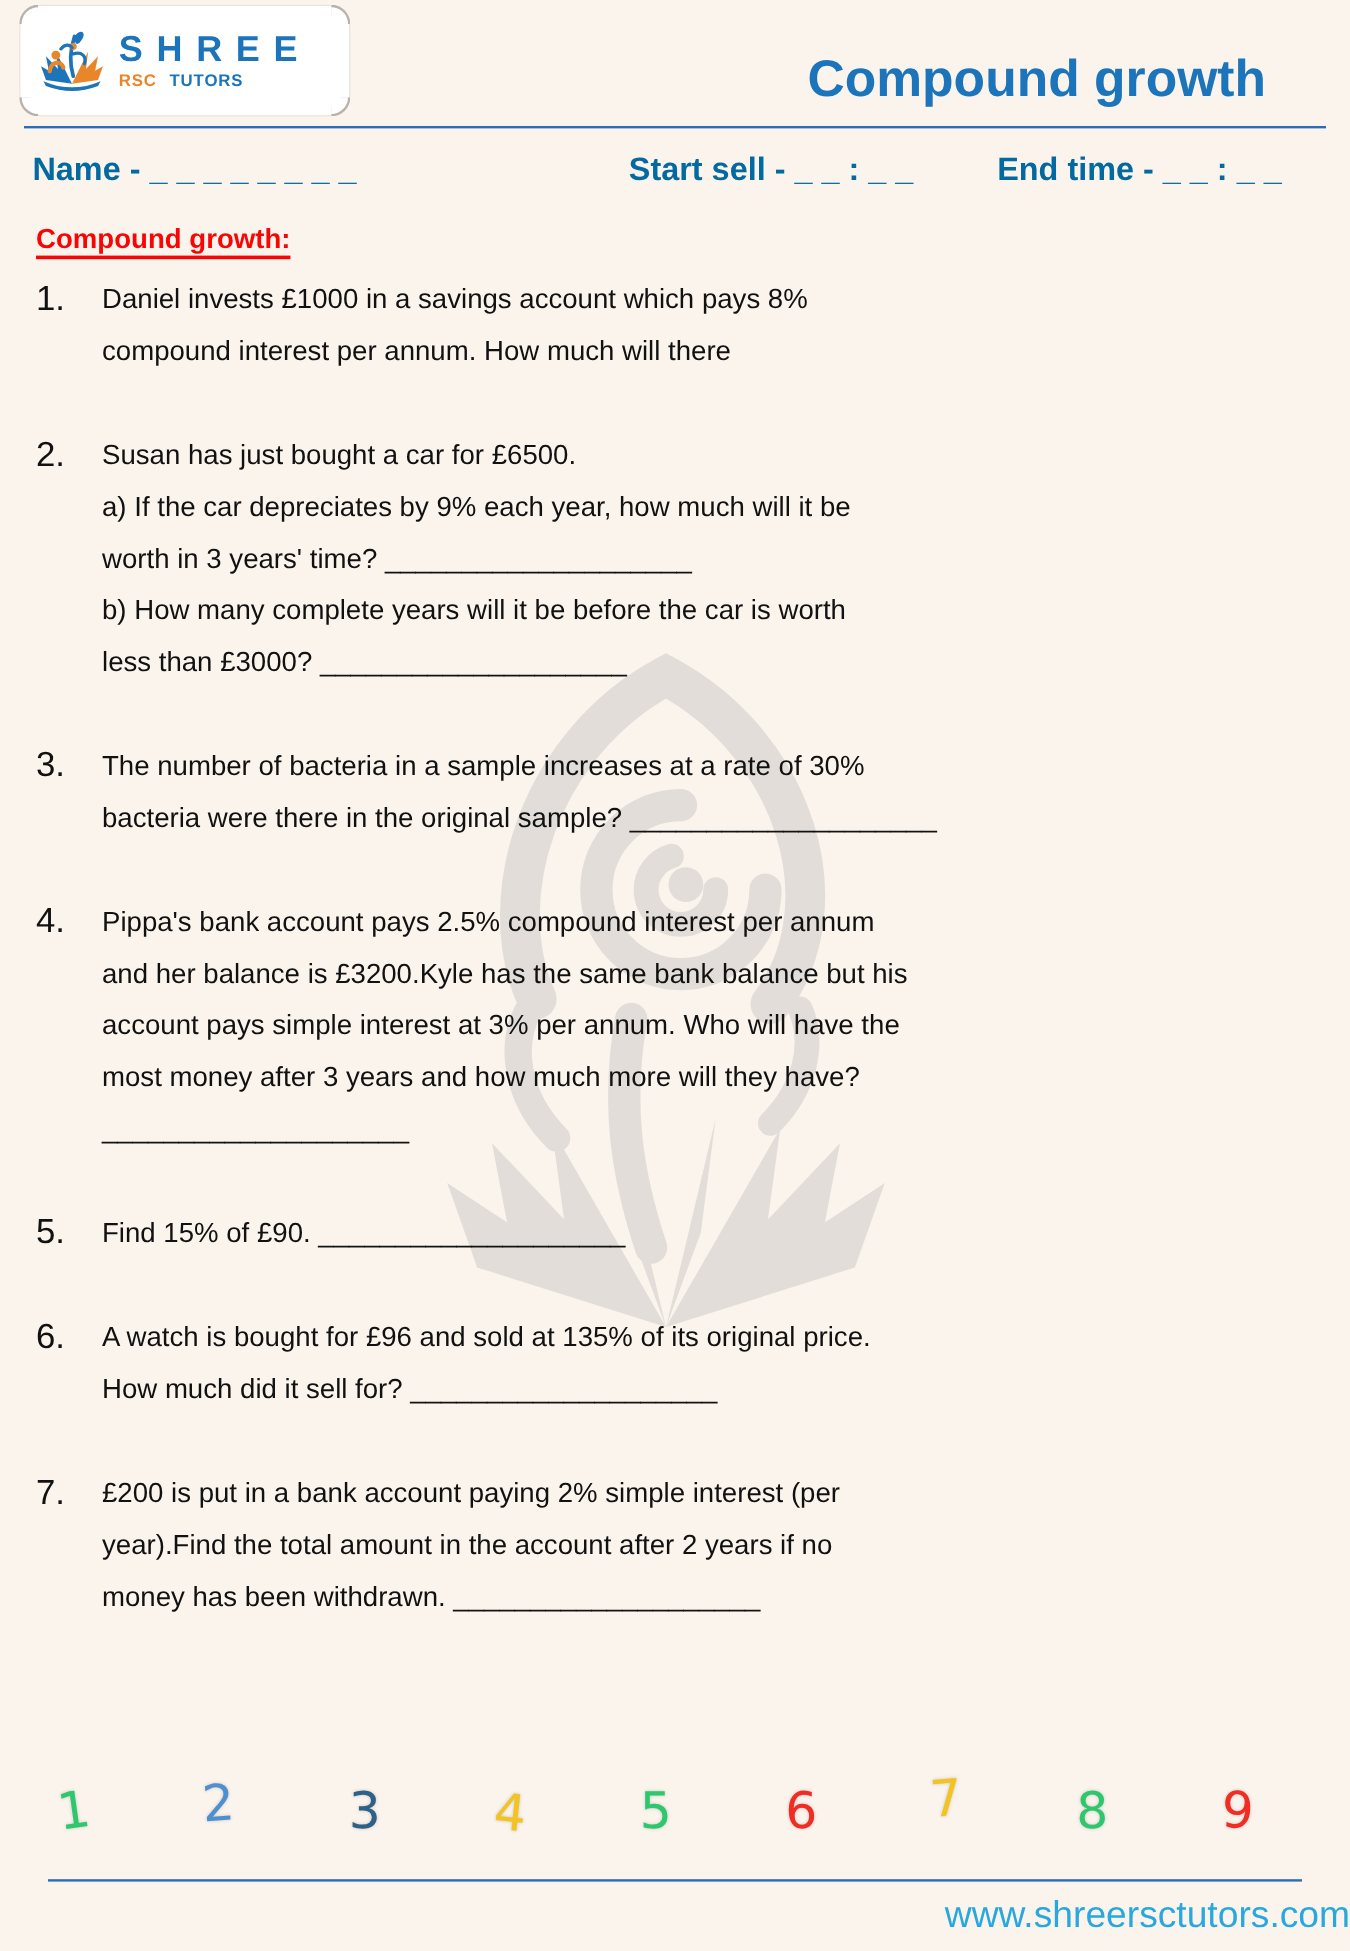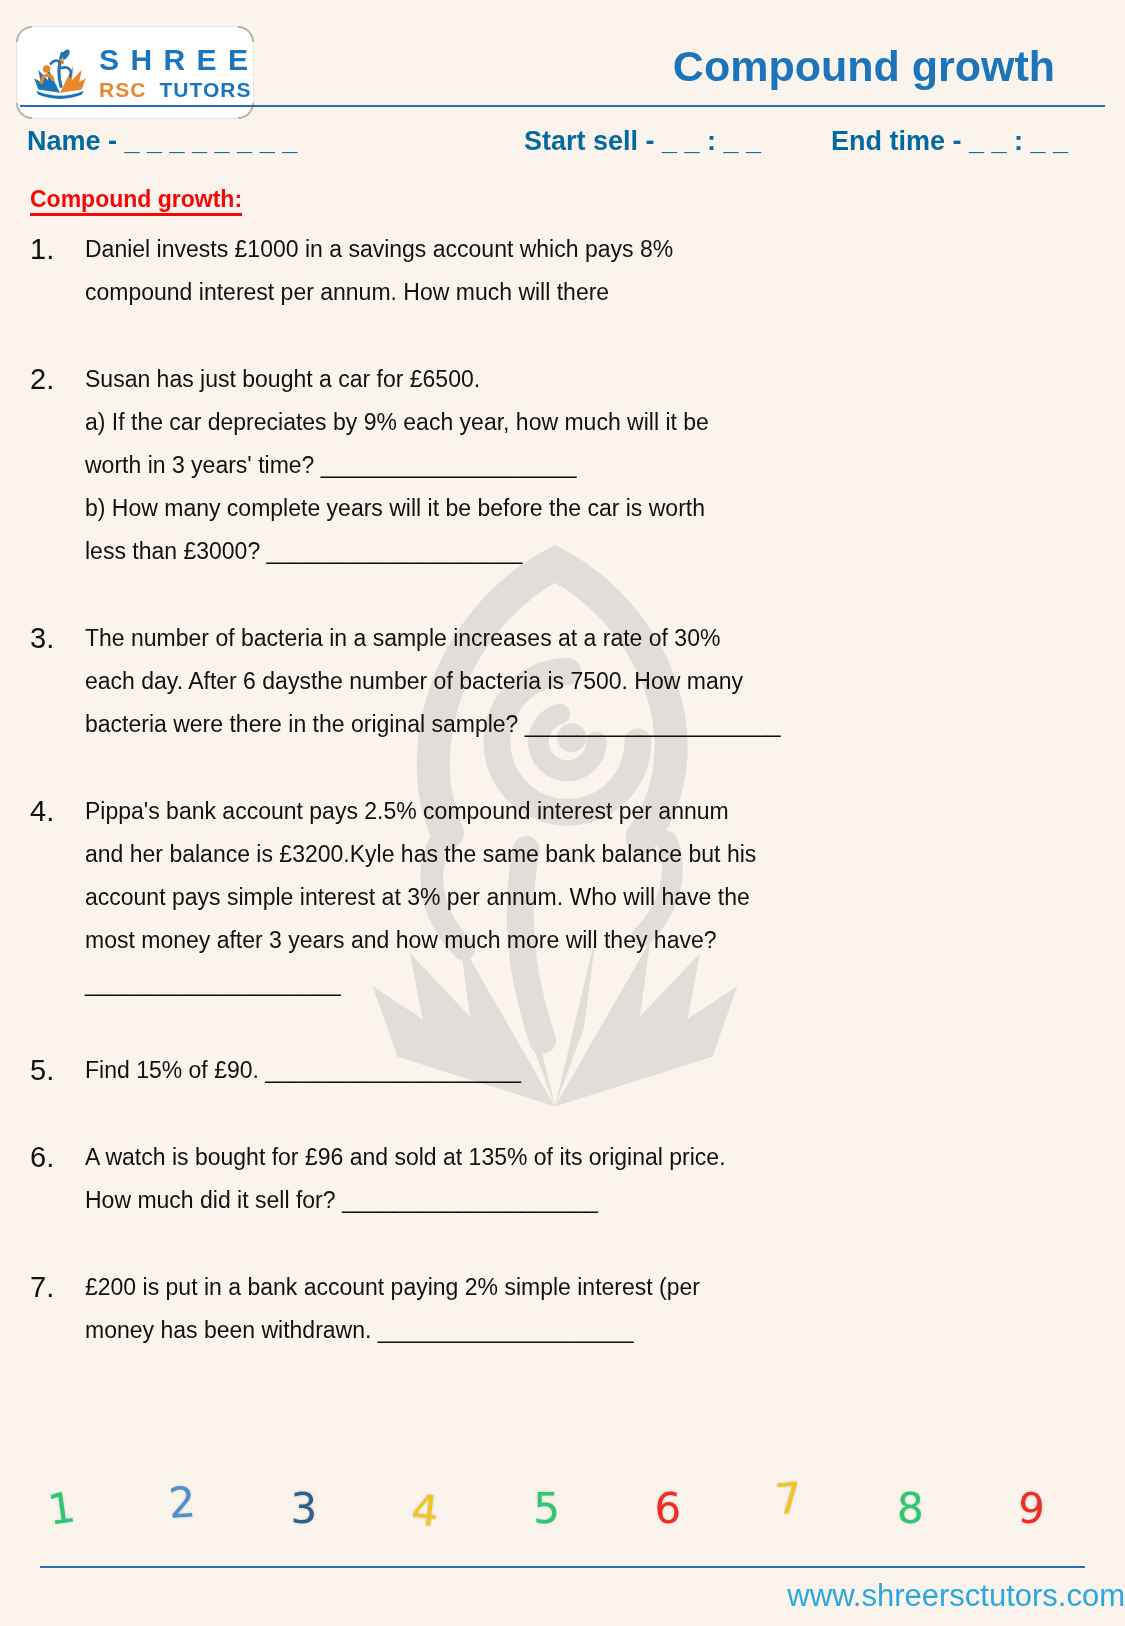--- a/index.html
+++ b/index.html
@@ -7,37 +7,37 @@
   body {
     position:relative;
     background:#fbf4ed;
     font-family:"Liberation Sans", sans-serif;
     color:#111;
     overflow:hidden;
   }
 
   
   .logo-card {
-    position:absolute; left:16px; top:26px;
-    width:238px; height:93px;
+    position:absolute; left:16px; top:4px;
+    width:276px; height:93px;
     background:#ffffff;
     border:1px solid #eae4de;
     border-radius:18px;
     display:flex; align-items:center; gap:8px;
     padding:8px 10px 8px 12px;
   }
   .corner { position:absolute; width:16px; height:16px; border-color:#b9b2ab; border-style:solid; border-width:0; }
   .corner.tl { left:-1px; top:-1px; border-top-width:2px; border-left-width:2px; border-top-left-radius:16px; }
   .corner.tr { right:-1px; top:-1px; border-top-width:2px; border-right-width:2px; border-top-right-radius:16px; }
   .corner.bl { left:-1px; bottom:-1px; border-bottom-width:2px; border-left-width:2px; border-bottom-left-radius:16px; }
   .corner.br { right:-1px; bottom:-1px; border-bottom-width:2px; border-right-width:2px; border-bottom-right-radius:16px; }
 
   .logo-text { display:flex; flex-direction:column; line-height:1.05; }
   .logo-line1 { color:#1c75bb; font-weight:bold; font-size:30px; letter-spacing:.38em; }
-  .logo-line2 { font-weight:bold; font-size:21px; letter-spacing:.05em; margin-top:3px; }
+  .logo-line2 { font-weight:bold; font-size:14px; letter-spacing:.05em; margin-top:3px; }
   .logo-line2 .rsc { color:#e8872a; }
   .logo-line2 .tutors { color:#1c75bb; margin-left:6px; }
 
   .page-title {
     position:absolute; top:42px; right:70px;
     font-size:43px; font-weight:bold; color:#1c75bb;
   }
   .header-rule {
     position:absolute; top:105px; left:20px; right:20px;
     height:2px; background:#2b6cb8;
@@ -201,21 +201,20 @@
       <div class="q-line">worth in 3 years' time? ____________________</div>
       <div class="q-line">b) How many complete years will it be before the car is worth</div>
       <div class="q-line">less than £3000? ____________________</div>
     </div>
   </div>
 
   <div class="q">
     <div class="q-num">3.</div>
     <div class="q-body">
       <div class="q-line">The number of bacteria in a sample increases at a rate of 30%</div>
-      <div class="q-line">each day. After 6 daysthe number of bacteria is 7500. How many</div>
       <div class="q-line">bacteria were there in the original sample? ____________________</div>
     </div>
   </div>
 
   <div class="q">
     <div class="q-num">4.</div>
     <div class="q-body">
       <div class="q-line">Pippa's bank account pays 2.5% compound interest per annum</div>
       <div class="q-line">and her balance is £3200.Kyle has the same bank balance but his</div>
       <div class="q-line">account pays simple interest at 3% per annum. Who will have the</div>
@@ -236,20 +235,21 @@
     <div class="q-body">
       <div class="q-line">A watch is bought for £96 and sold at 135% of its original price.</div>
       <div class="q-line">How much did it sell for? ____________________</div>
     </div>
   </div>
 
   <div class="q">
     <div class="q-num">7.</div>
     <div class="q-body">
       <div class="q-line">£200 is put in a bank account paying 2% simple interest (per</div>
+      <div class="q-line">year).Find the total amount in the account after 2 years if no</div>
       <div class="q-line">money has been withdrawn. ____________________</div>
     </div>
   </div>
 
 </div>
 
 <div class="footer-numbers">
   <span style="color: rgb(45, 199, 109);">1</span>
   <span style="color: rgb(78, 143, 208);">2</span>
   <span style="color: rgb(46, 97, 135);">3</span>

